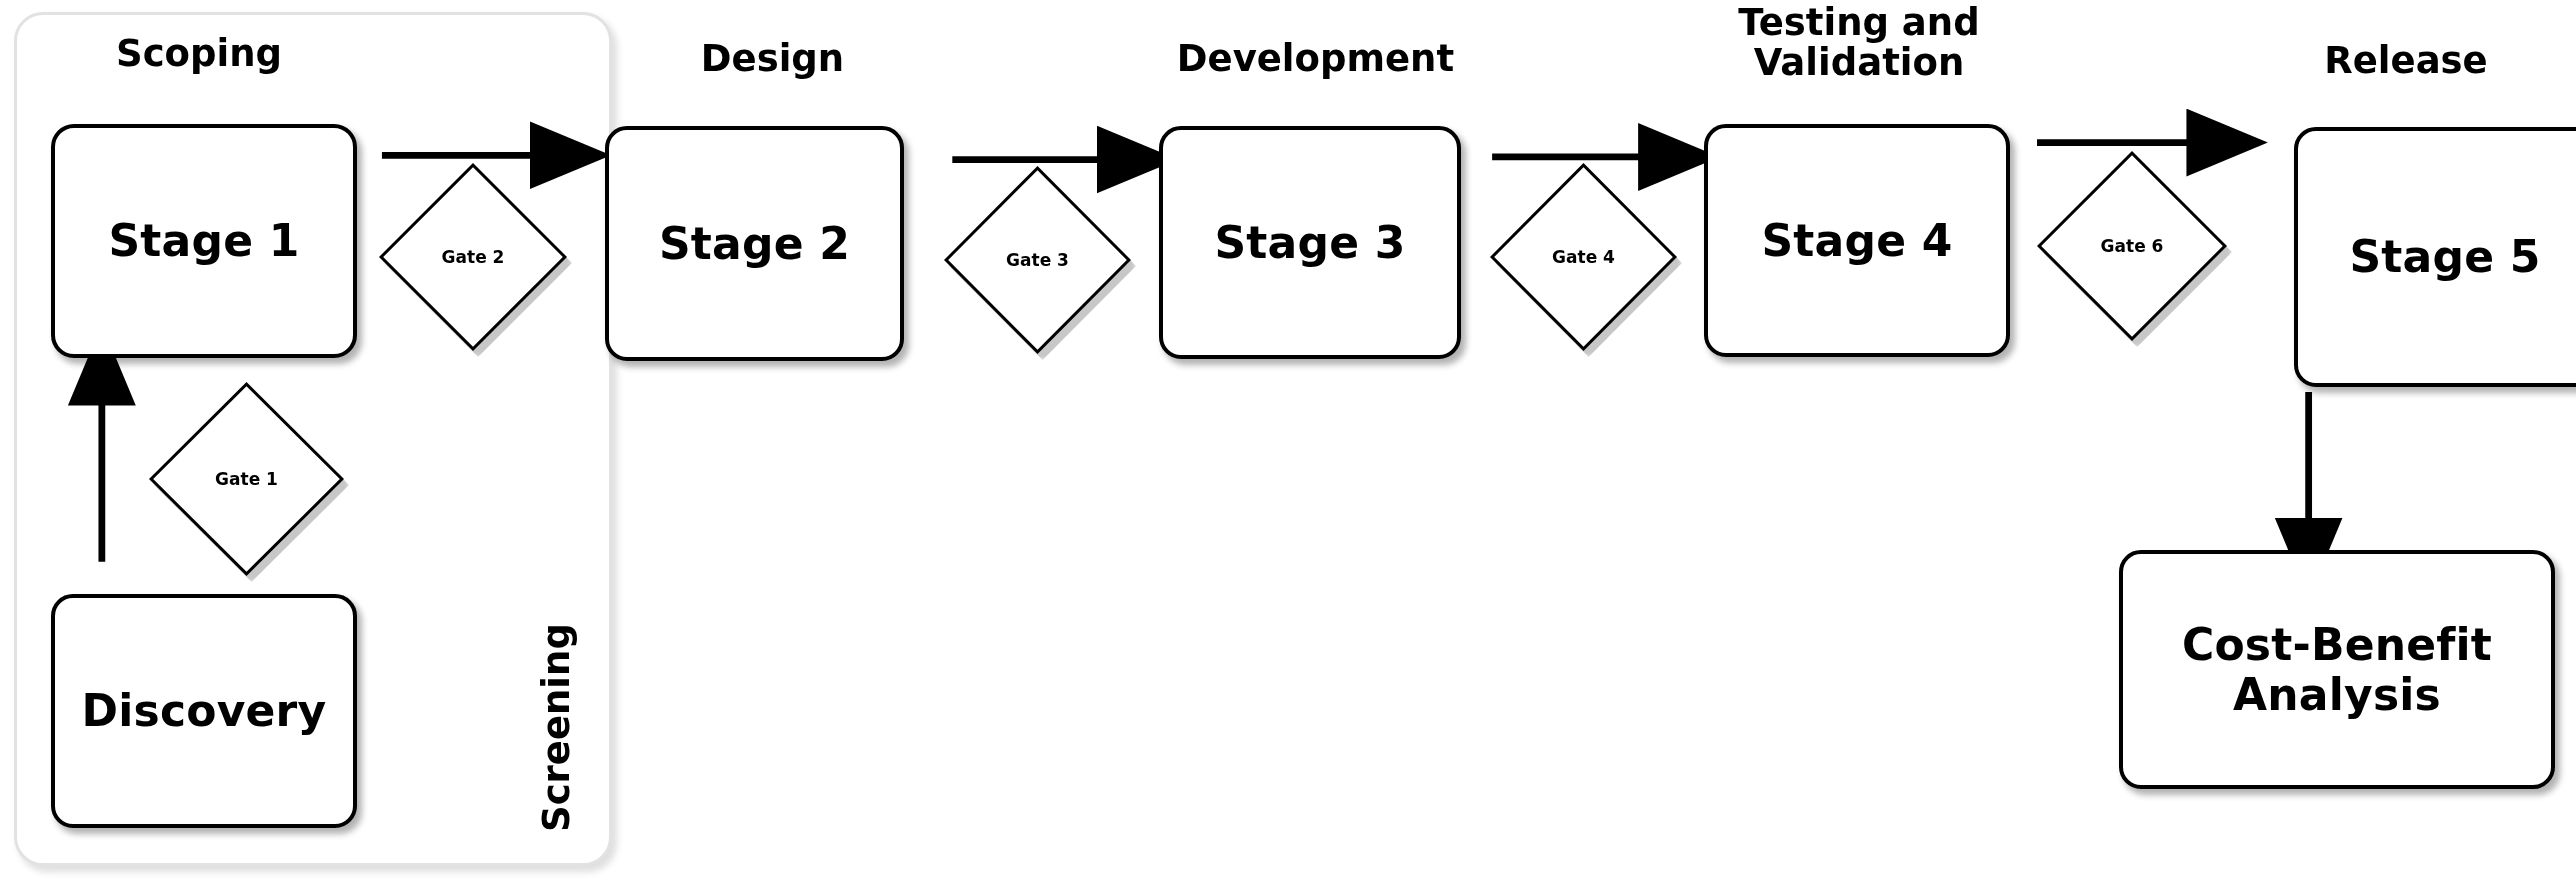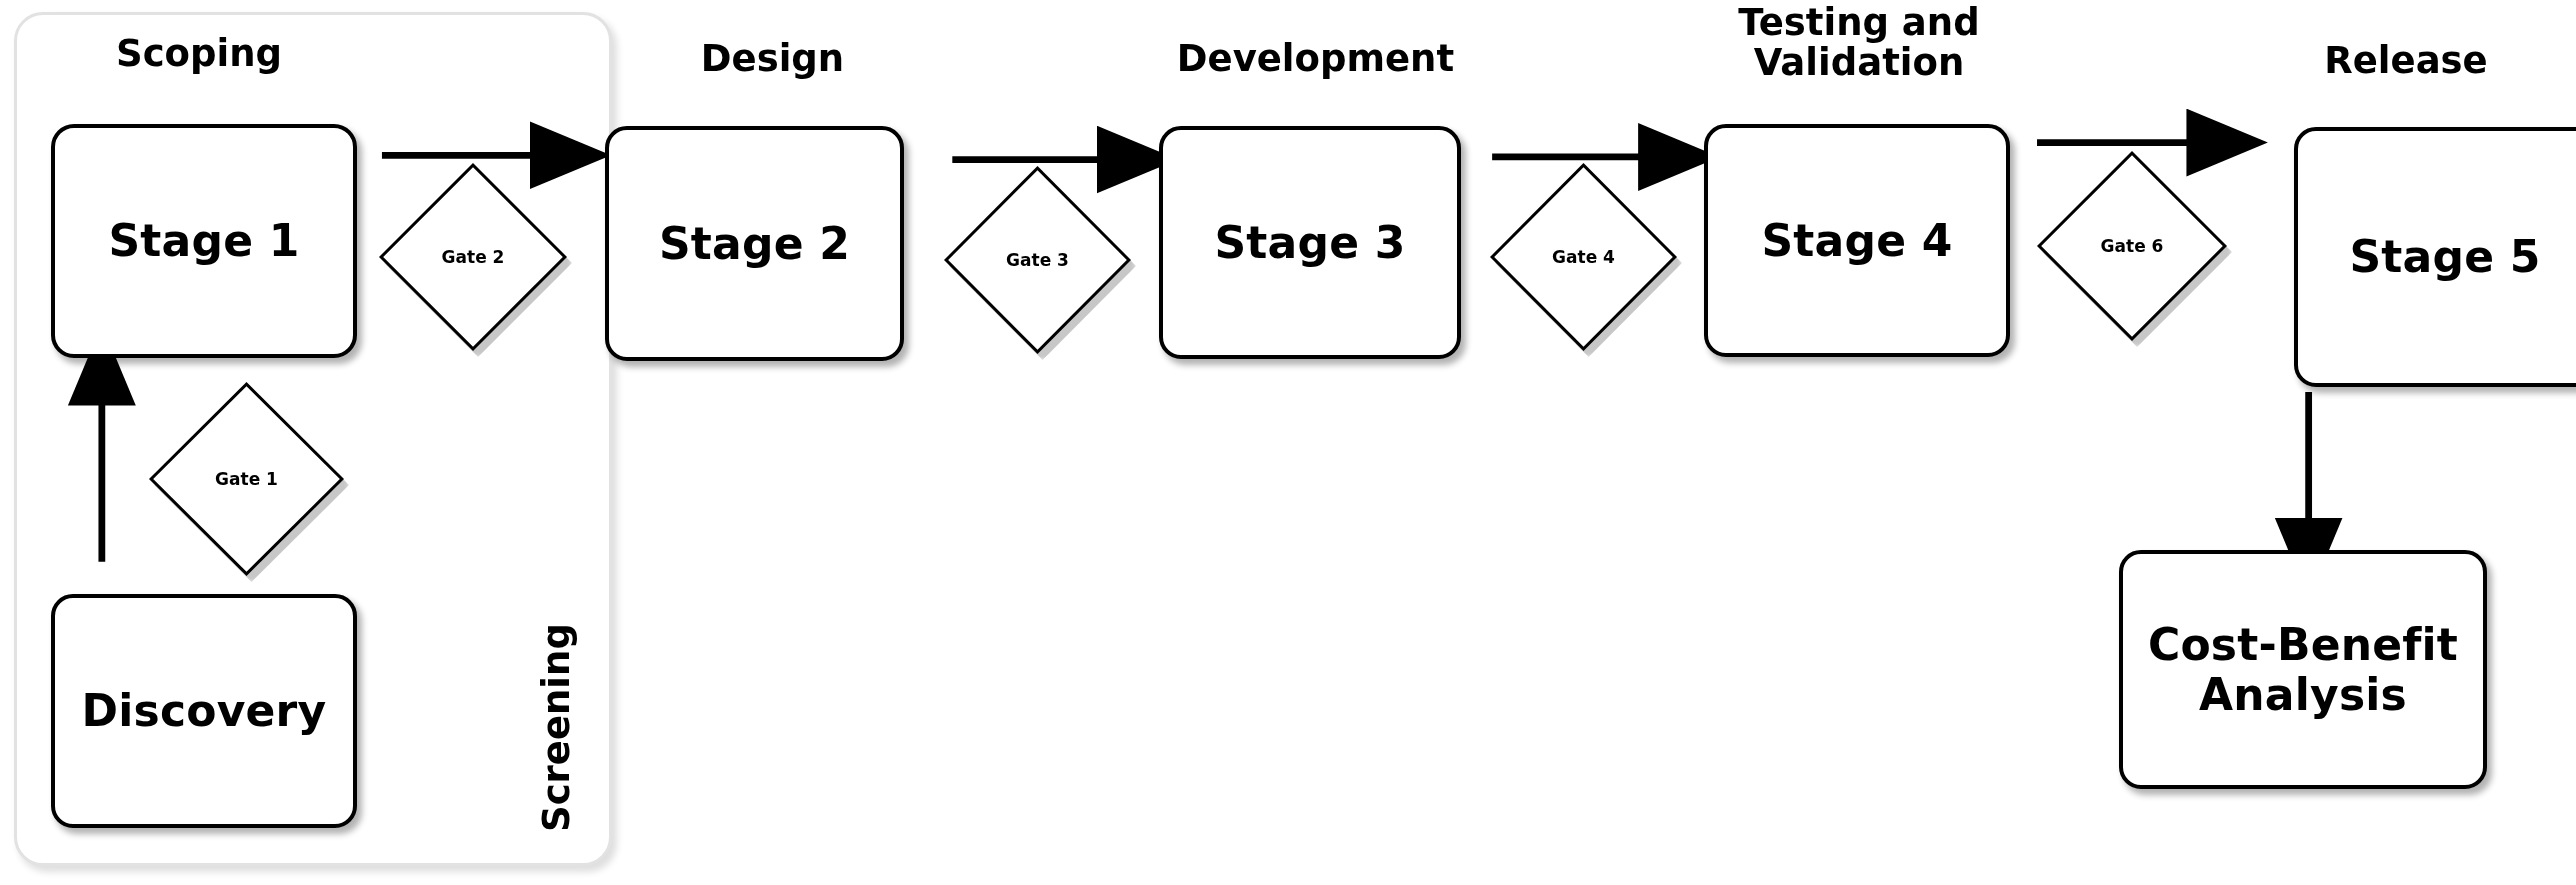--- a/index.html
+++ b/index.html
@@ -186,21 +186,21 @@
   </div>
 
   <div class="node" style="left:1704px; top:124px; width:306px; height:233px;">
     <span class="node-label">Stage 4</span>
   </div>
 
   <div class="node" style="left:2254px; top:127px; width:302px; height:260px;margin-left:40px;">
     <span class="node-label">Stage 5</span>
   </div>
 
-  <div class="node" style="left:2119px; top:550px; width:368px; height:239px; white-space:pre-line;">
+  <div class="node" style="left:2119px; top:550px; width:436px; height:239px; white-space:pre-line;">
     <span class="node-label">Cost-Benefit
 Analysis</span>
   </div>
 
   <div class="gate" style="left:149px; top:382px; width:195px; height:194px;">
     <span class="diamond-shadow"></span>
     <span class="diamond-face">
       <span class="diamond-inner"></span>
     </span>
     <span class="gate-label">Gate 1</span>

